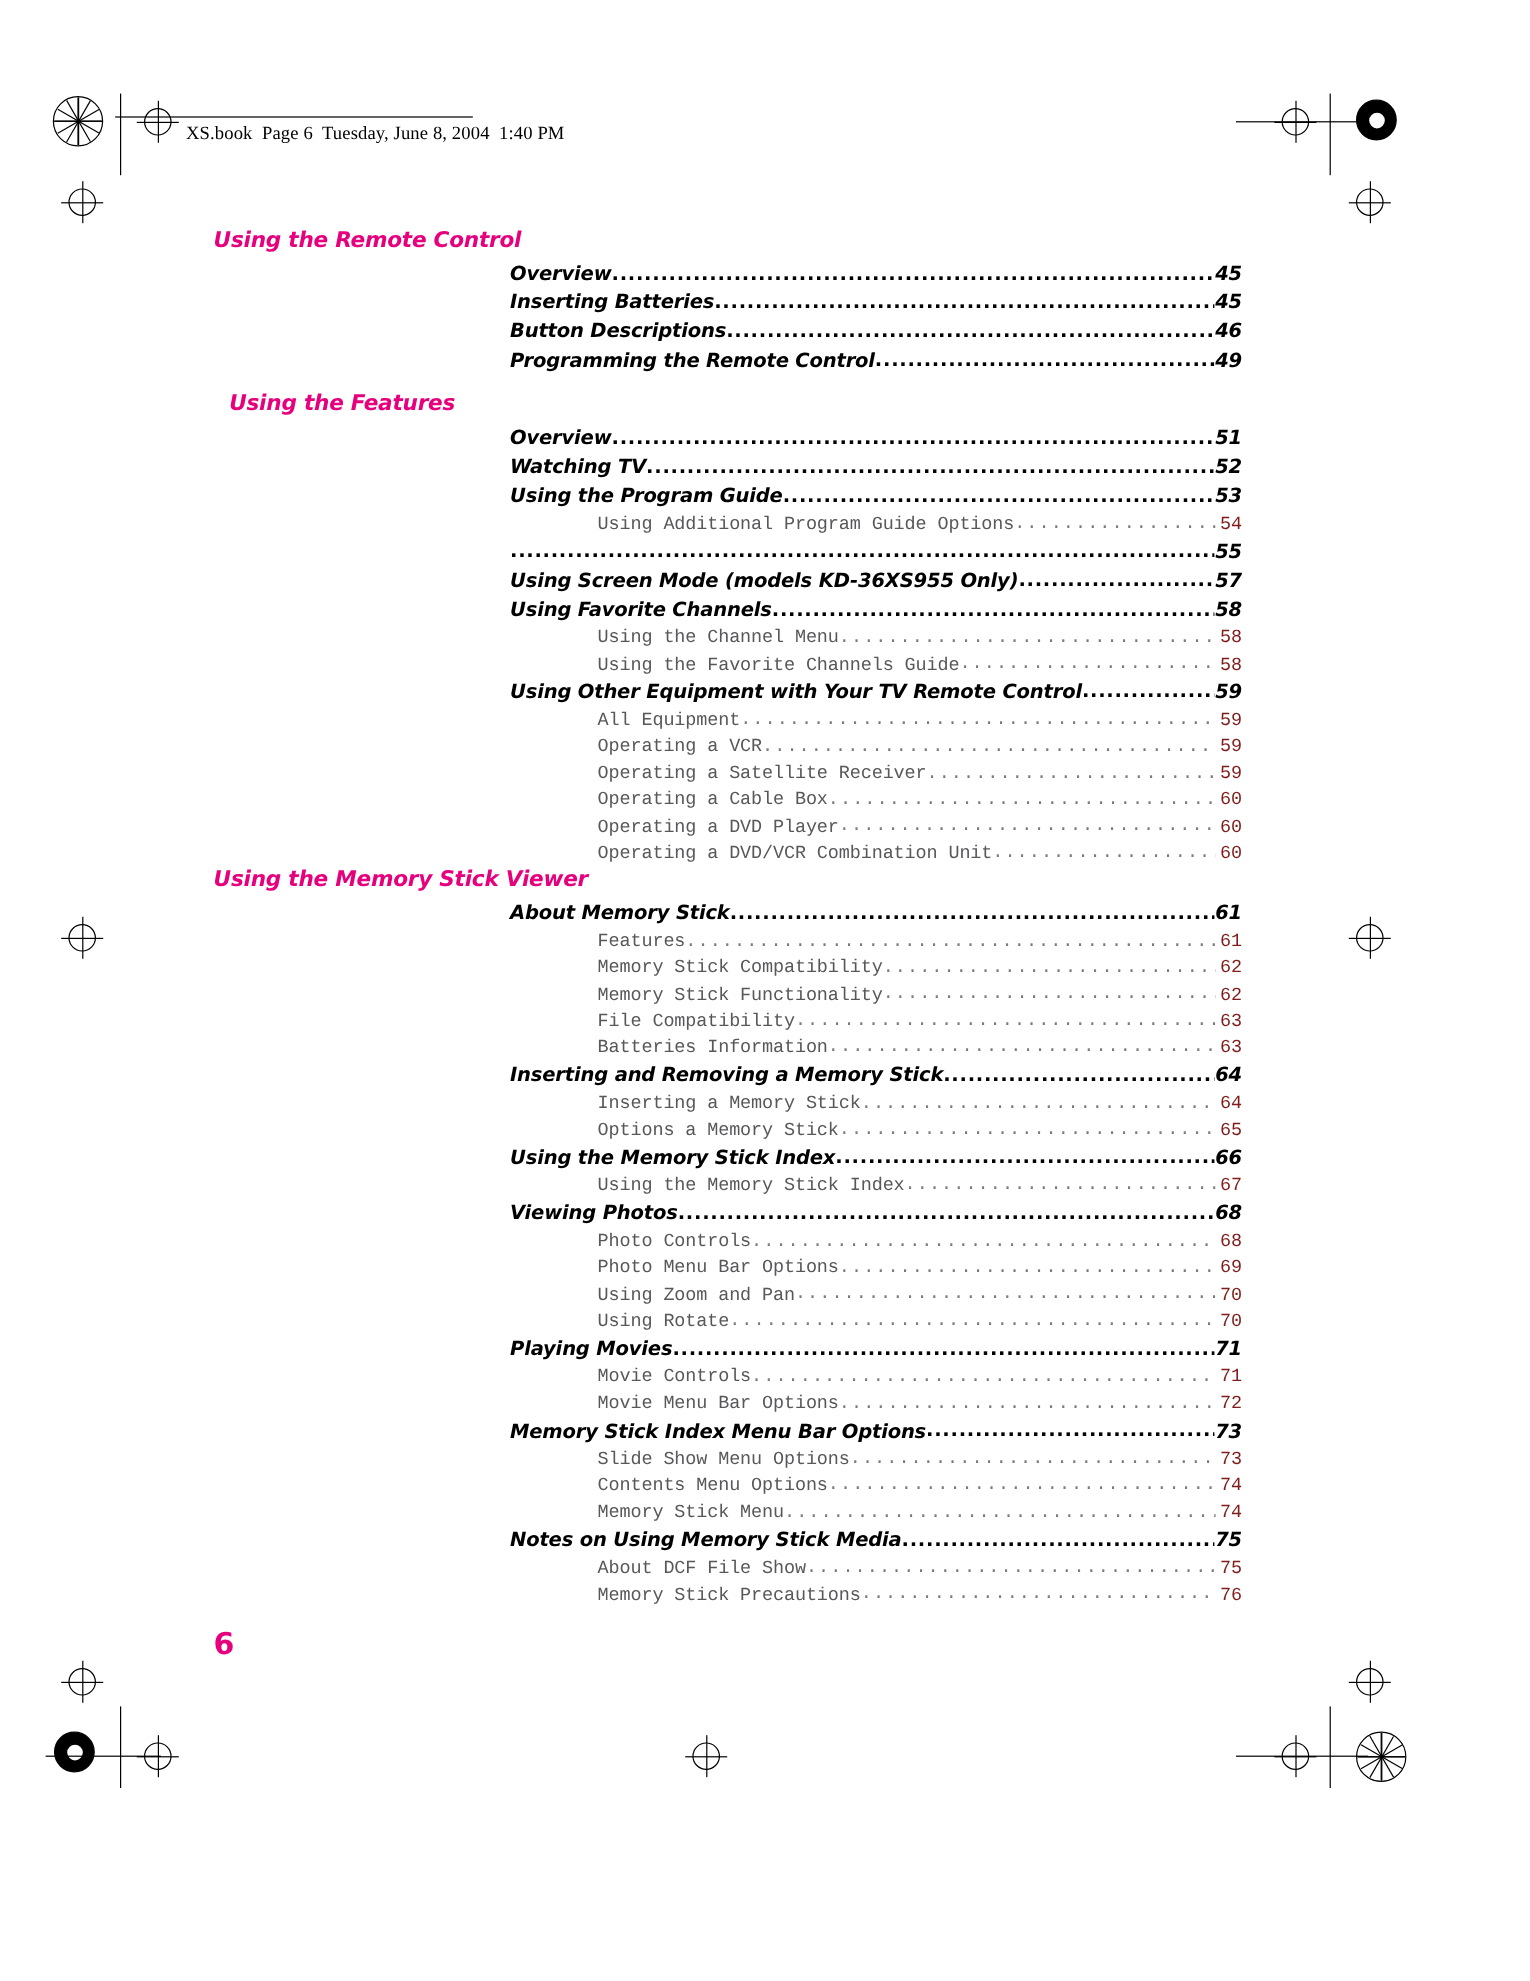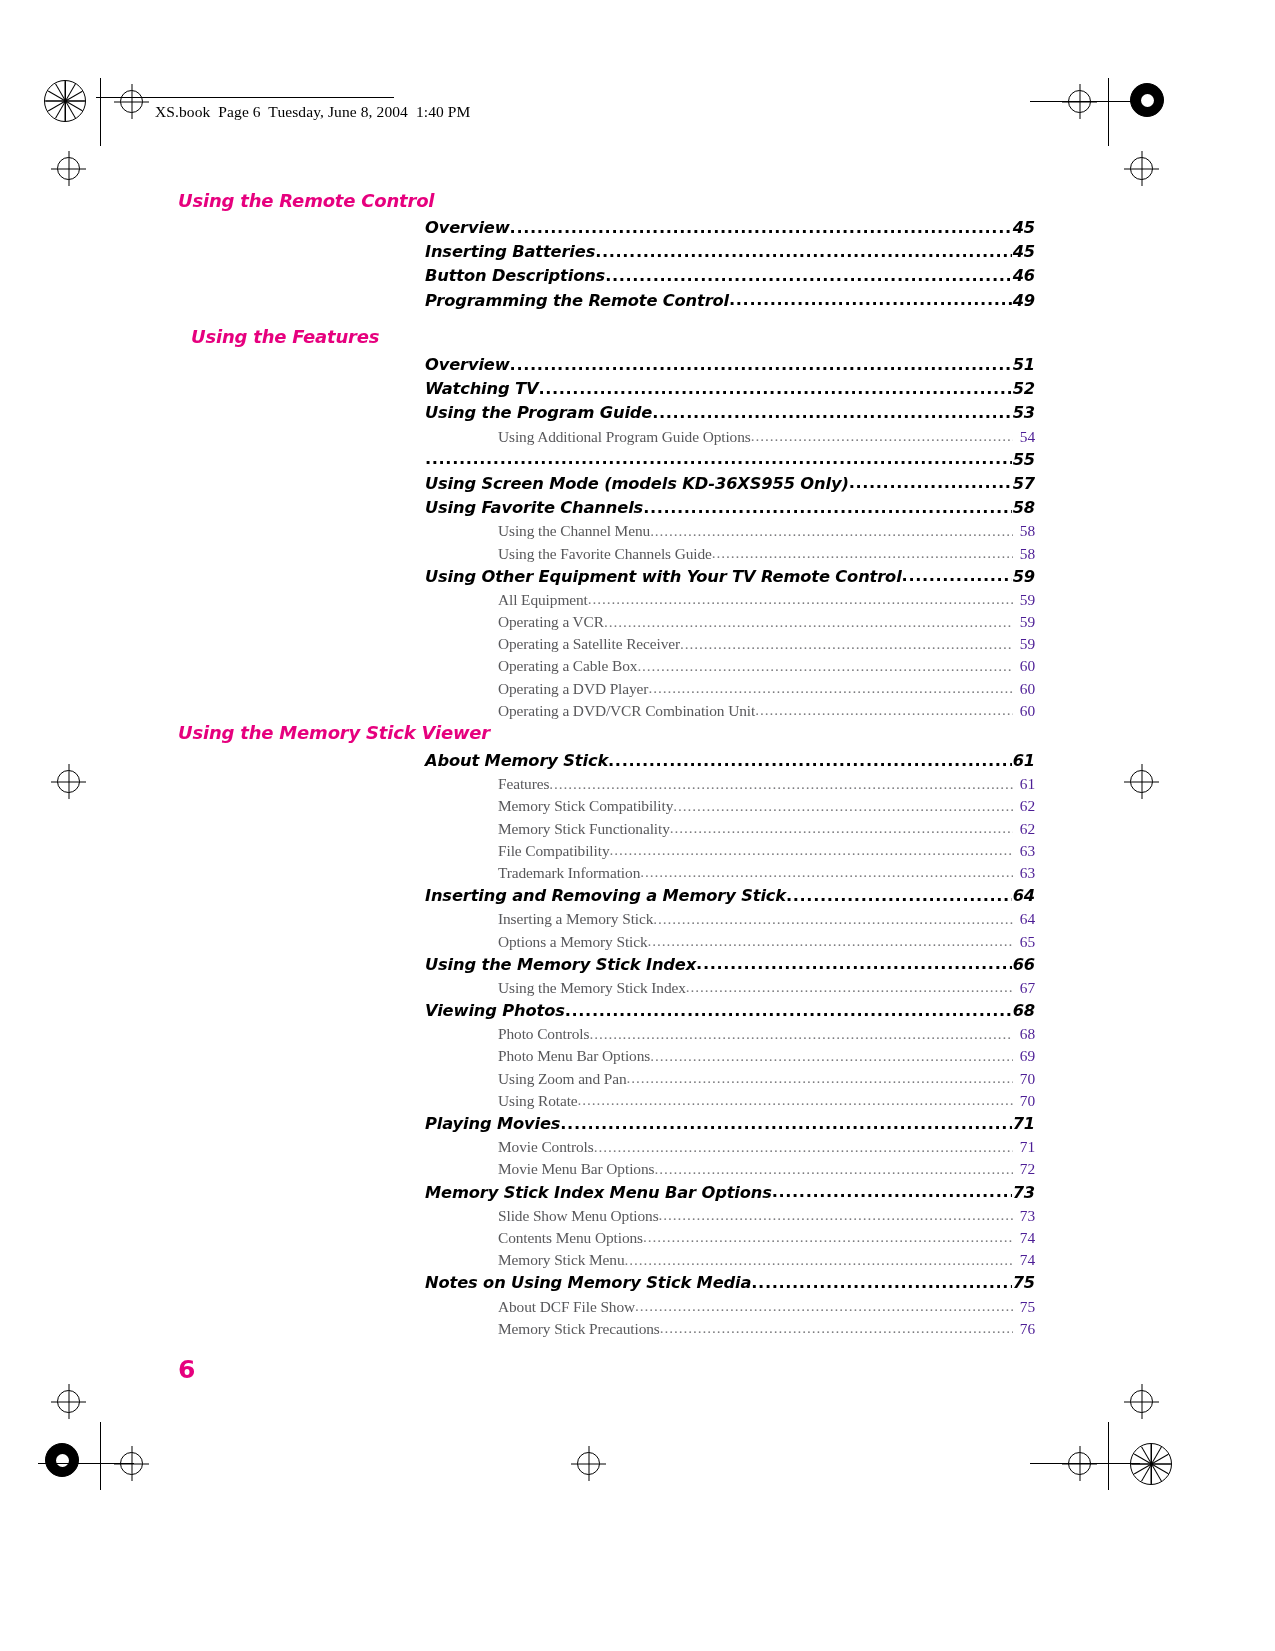--- a/index.html
+++ b/index.html
@@ -186,39 +186,39 @@
     letter-spacing: 0.6px;
     position: relative;
     top: -0.5px;
   }
   .row.lvl1 .pageno {
     min-width: 23px;
   }
 
   
   .row.lvl2 {
-    font-family: Liberation Serif, serif;
+    font-family: Liberation Mono, monospace;
     font-weight: normal;
     font-style: normal;
     font-size: 15.4px;
     color: #58585b;
     height: 22.2px;
     letter-spacing: -0.1px;
     padding-left: 73px;
     width: 537px;
   }
   .row.lvl2 .leader {
     letter-spacing: 0.9px;
     color: #7b7b7e;
     position: relative;
     top: -0.5px;
   }
   .row.lvl2 .pageno {
     min-width: 22px;
-    color: #4c1d95;
+    color: #7f1d1d;
   }
 
   
   .folio {
     position: absolute;
     left: 178px;
     top: 1355px;
     font-family: "DejaVu Sans", sans-serif;
     font-weight: bold;
     font-size: 25px;
@@ -409,21 +409,21 @@
             <span class="label">Memory Stick Functionality</span>
             <span class="leader">............................................................................................................................................................................................................................</span>
             <span class="pageno">62</span>
           </div>
           <div class="row lvl2">
             <span class="label">File Compatibility</span>
             <span class="leader">............................................................................................................................................................................................................................</span>
             <span class="pageno">63</span>
           </div>
           <div class="row lvl2">
-            <span class="label">Trademark Information</span>
+            <span class="label">Batteries Information</span>
             <span class="leader">............................................................................................................................................................................................................................</span>
             <span class="pageno">63</span>
           </div>
           <div class="row lvl1">
             <span class="label">Inserting and Removing a Memory Stick</span>
             <span class="leader">............................................................................................................................................................................................................................</span>
             <span class="pageno">64</span>
           </div>
           <div class="row lvl2">
             <span class="label">Inserting a Memory Stick</span>

